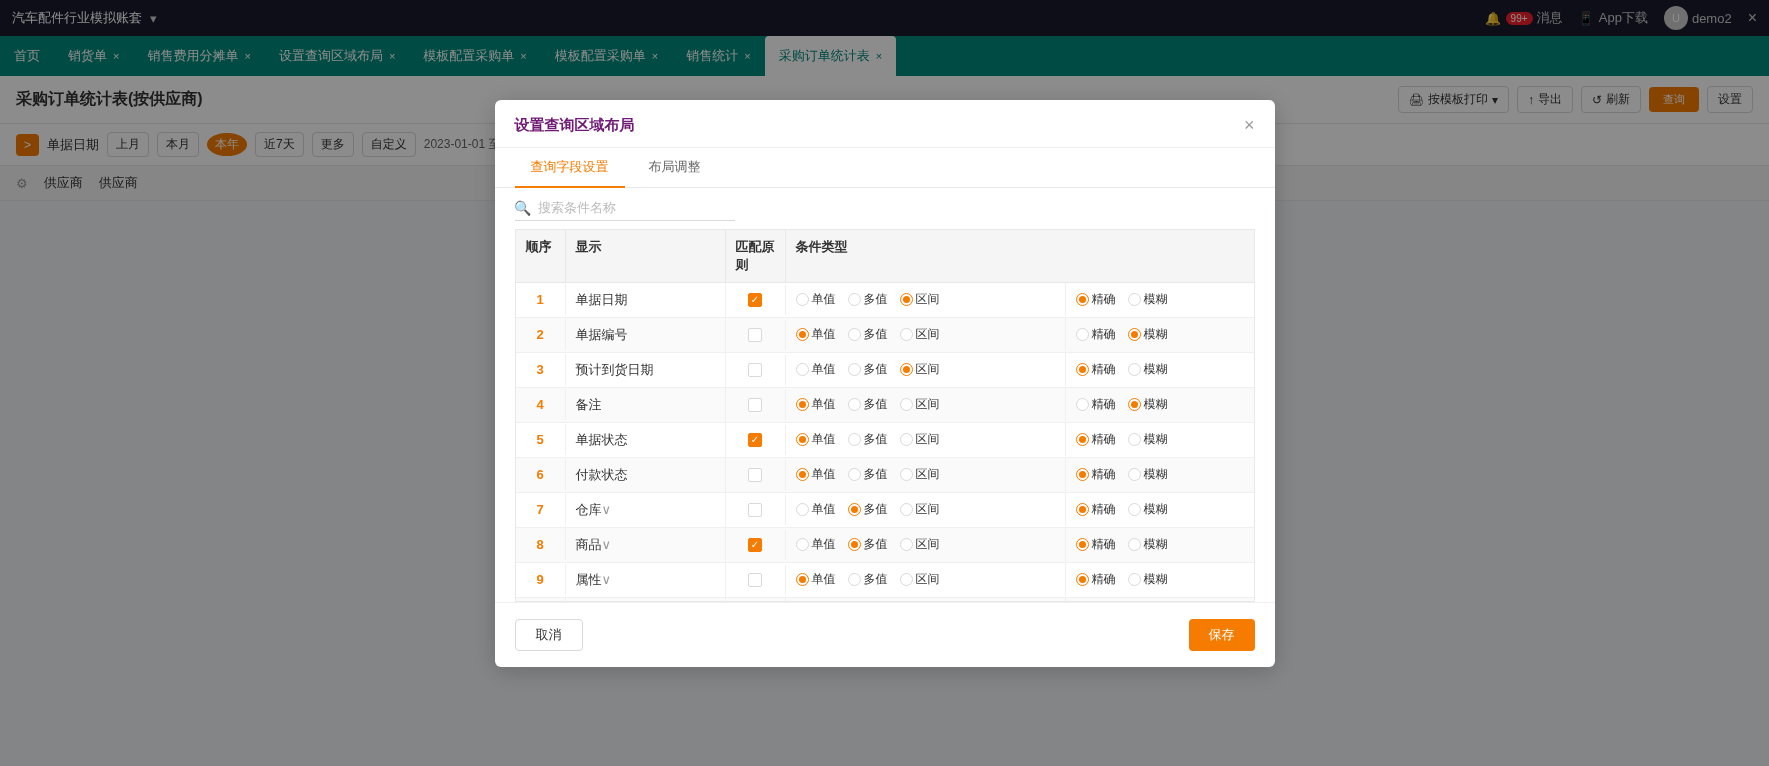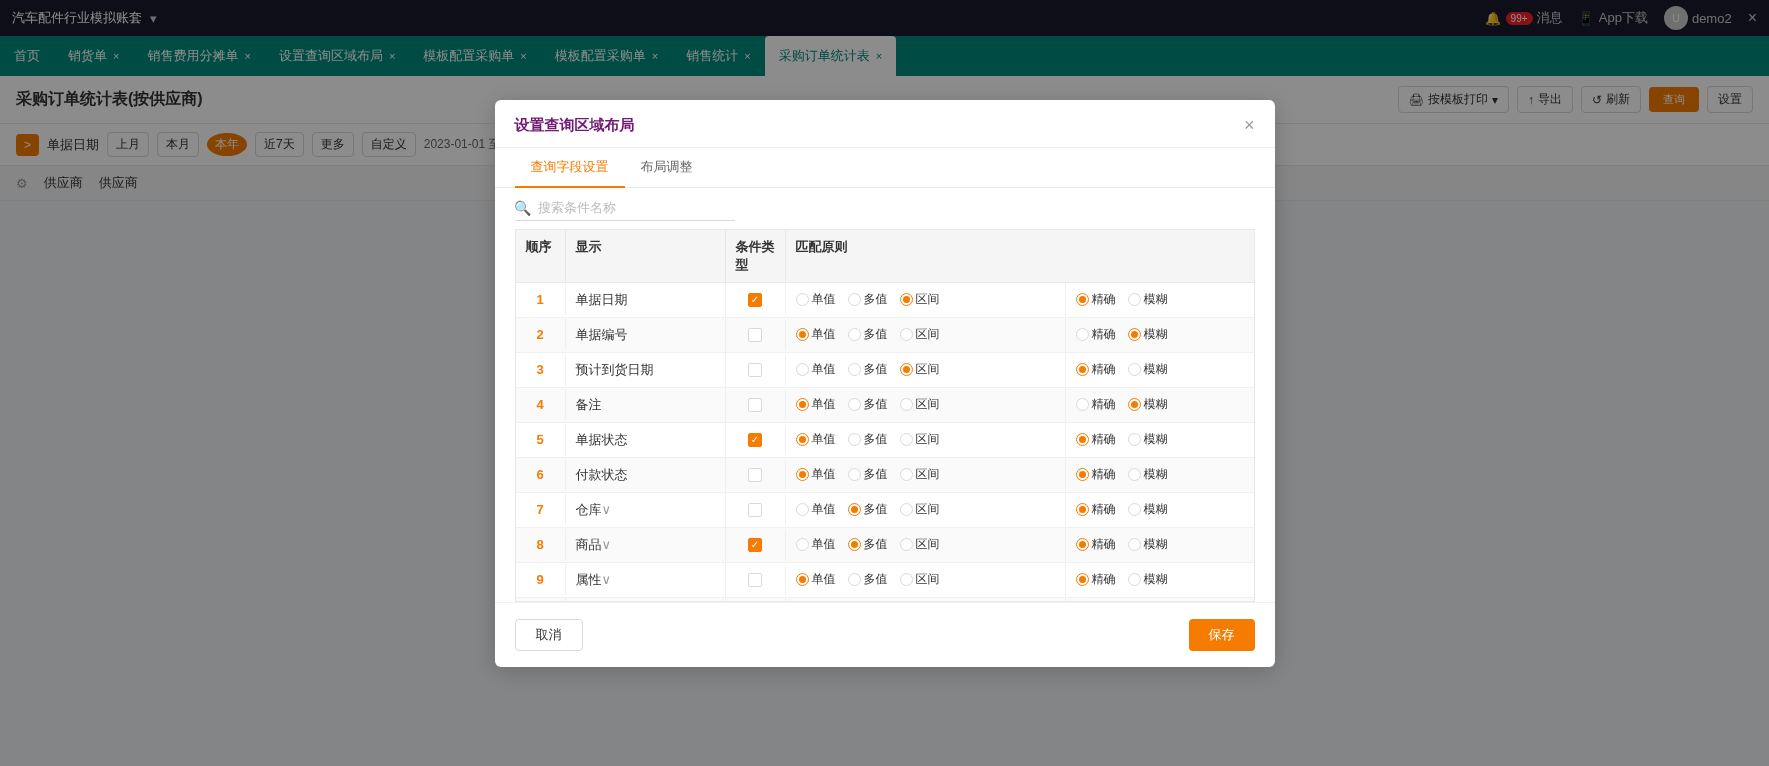--- a/index.html
+++ b/index.html
@@ -150,21 +150,21 @@
       border-bottom: 1px solid #f0f0f0;
     }
     .dialog-title { font-size: 15px; font-weight: bold; color: #701a75; }
     .dialog-close { cursor: pointer; color: #999; font-size: 18px; line-height: 1; }
 
     
     .dialog-tabs {
       display: flex;
       padding: 0 20px;
       border-bottom: 1px solid #e8e8e8;
-      gap: 0;
+      gap: 8px;
     }
     .dialog-tab {
       padding: 10px 16px;
       font-size: 13px;
       cursor: pointer;
       color: #666;
       border-bottom: 2px solid transparent;
       margin-bottom: -1px;
     }
     .dialog-tab.active {
@@ -438,22 +438,22 @@
       <div class="search-input-wrap">
         <span class="search-icon">🔍</span>
         <input class="search-input" type="text" placeholder="搜索条件名称" style="">
       </div>
     </div>
 
     <div class="cond-table">
       <div class="cond-table-header">
         <div class="cond-th">顺序</div>
         <div class="cond-th">显示</div>
+        <div class="cond-th">匹配原则</div>
         <div class="cond-th">条件类型</div>
-        <div class="cond-th">匹配原则</div>
       </div>
       <div class="cond-table-body" id="cond-table-body">
 
       <div class="cond-row">
             <div class="cond-td center">
               <span class="cond-num">1</span>
             </div>
             <div class="cond-td">
               <span>单据日期</span>
             </div>

